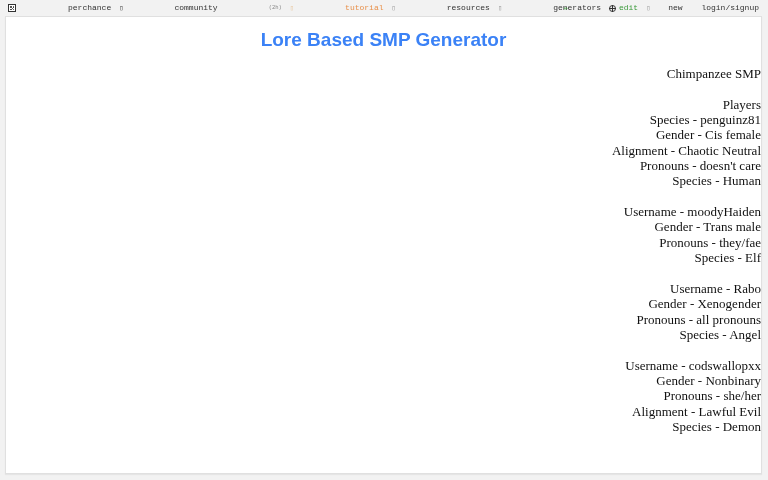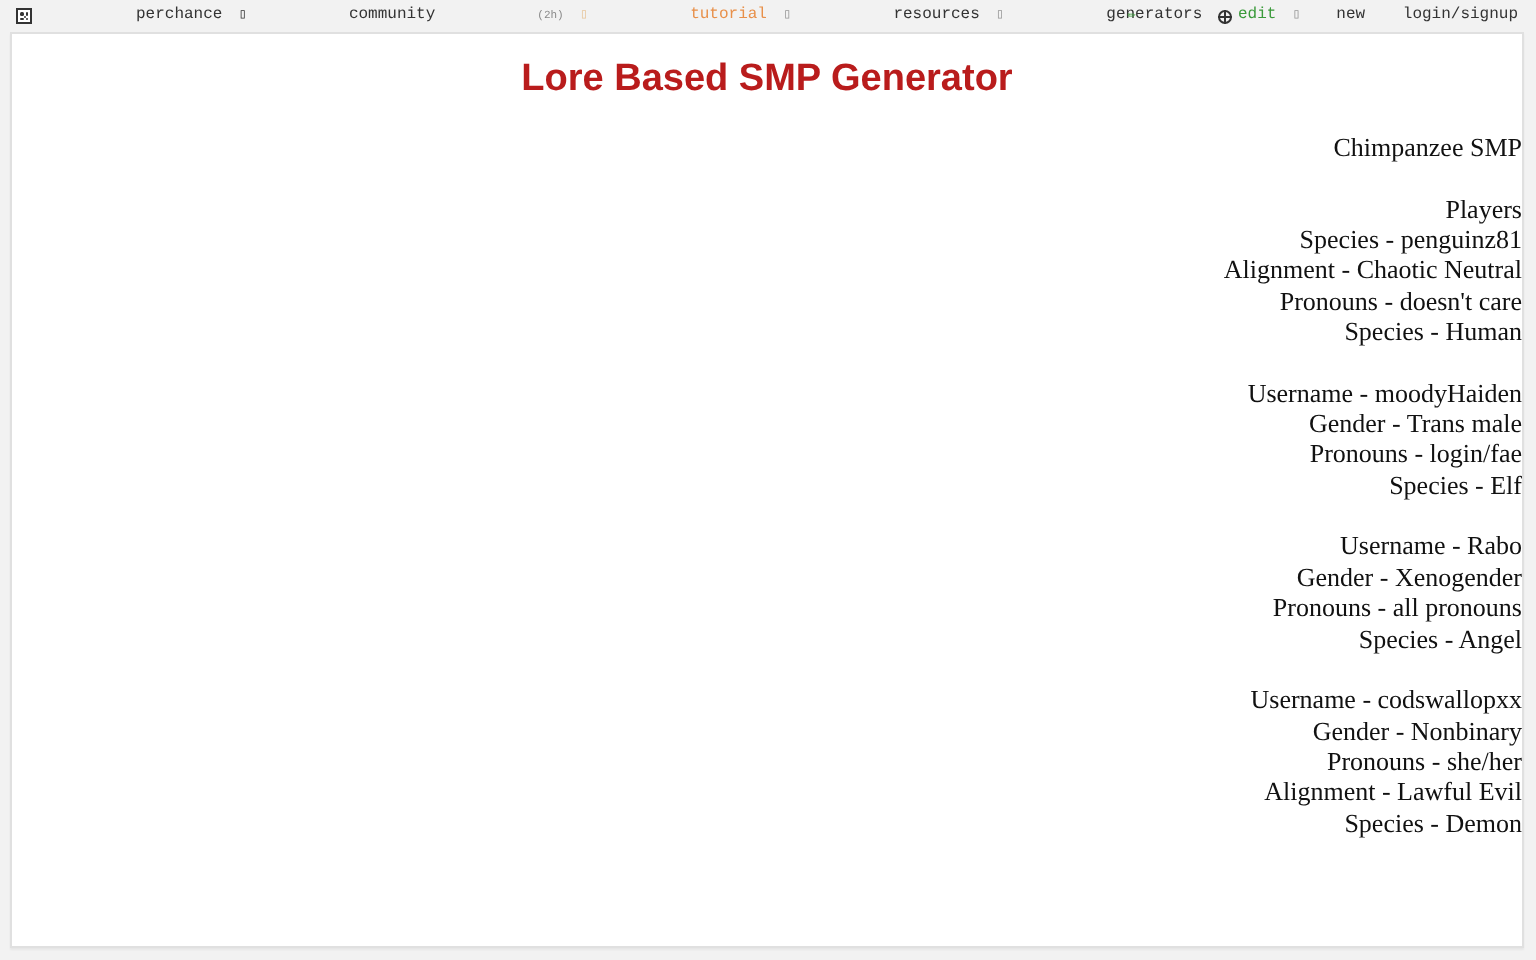--- a/index.html
+++ b/index.html
@@ -110,21 +110,21 @@
       box-shadow: 0 1px 1px rgba(0,0,0,0.05);
     }
     .title {
       position: absolute;
       left: 0; right: 0;
       top: 12px;
       text-align: center;
       font-family: "Liberation Sans", sans-serif;
       font-weight: bold;
       font-size: 19px;
-      color: #b91c1c;
+      color: #3b82f6;
       margin: 0;
     }
     .output {
       position: absolute;
       left: 0; right: 0;
       top: 49px;
       text-align: right;
       font-size: 13px;
       color: #111;
       line-height: 15.35px;
@@ -184,30 +184,31 @@
 
 <div class="page">
   <h1 class="title">Lore Based SMP Generator</h1>
   <div class="output">
     <span class="line">Chimpanzee SMP</span>
     <span class="blank"></span>
     <span class="line">Players</span>
 
     <div>
       <span class="line">Species - penguinz81</span>
+      <span class="line">Gender - Cis female</span>
       <span class="line">Alignment - Chaotic Neutral</span>
       <span class="line">Pronouns - doesn't care</span>
       <span class="line">Species - Human</span>
     </div>
     <span class="blank"></span>
 
     <div>
       <span class="line">Username - moodyHaiden</span>
       <span class="line">Gender - Trans male</span>
-      <span class="line">Pronouns - login/fae</span>
+      <span class="line">Pronouns - they/fae</span>
       <span class="line">Species - Elf</span>
     </div>
     <span class="blank"></span>
 
     <div>
       <span class="line">Username - Rabo</span>
       <span class="line">Gender - Xenogender</span>
       <span class="line">Pronouns - all pronouns</span>
       <span class="line">Species - Angel</span>
     </div>

